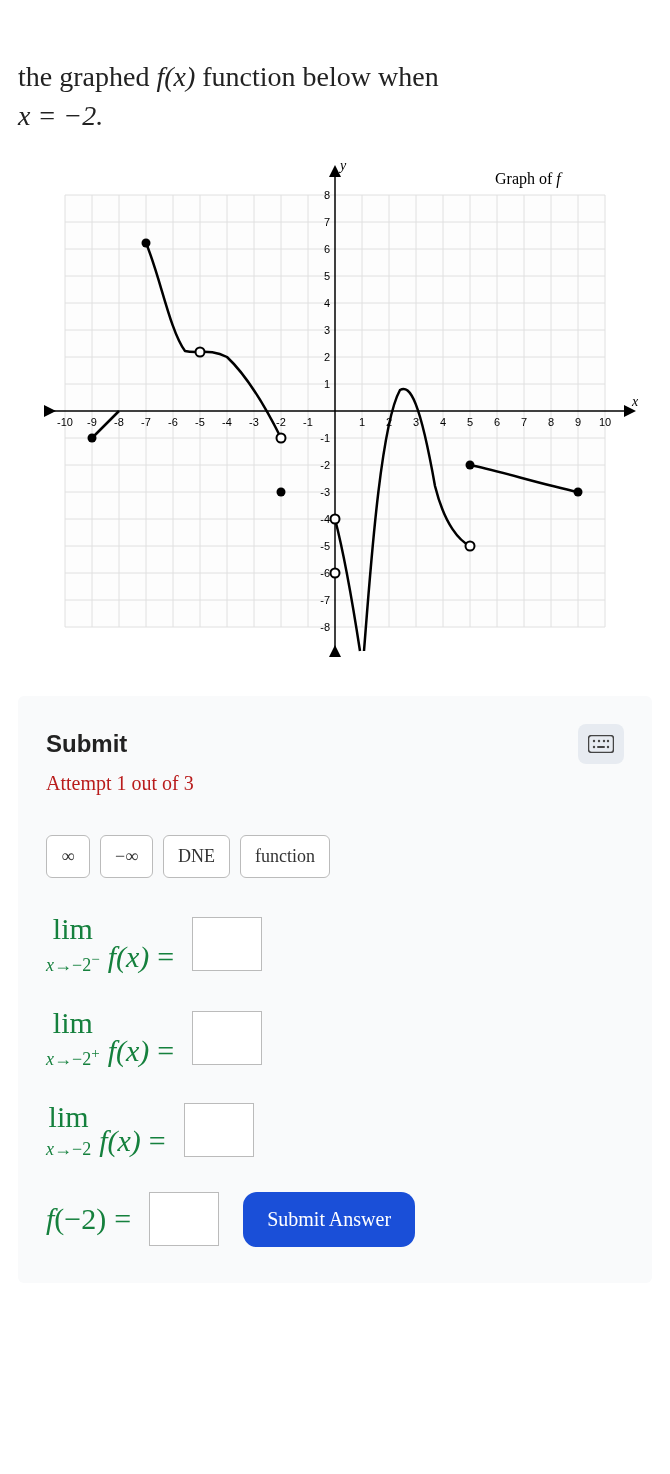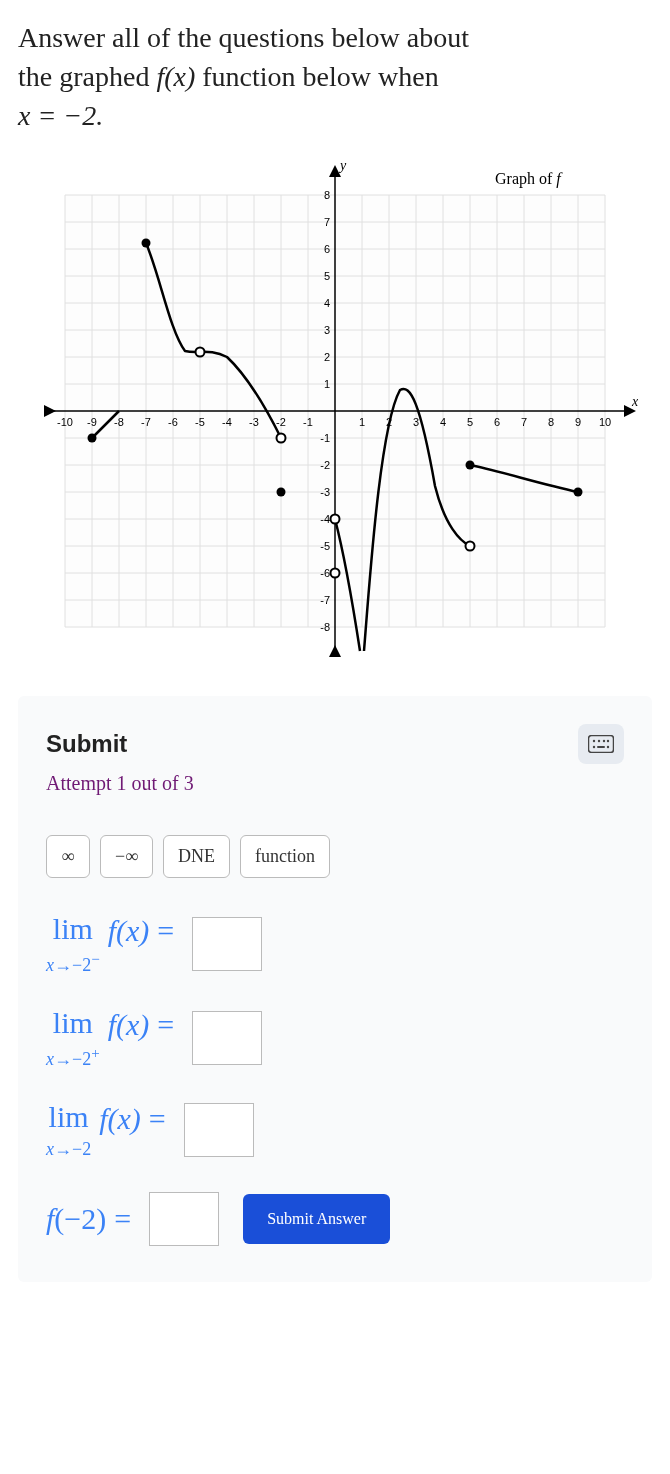--- a/index.html
+++ b/index.html
@@ -34,21 +34,21 @@
     font-weight: 700;
     font-size: 24px;
     color: #222;
     margin: 0 0 8px;
     display: flex;
     justify-content: space-between;
     align-items: center;
   }
   .attempt {
     font-family: Georgia, serif;
-    color: #701a75;
+    color: #b91c1c;
     font-size: 20px;
     margin-bottom: 40px;
   }
   .keypad-btn {
     background: #e7ebf1;
     border-radius: 8px;
     width: 46px;
     height: 40px;
     display: flex;
     align-items: center;
@@ -73,23 +73,23 @@
   }
   .equation-row {
     display: flex;
     align-items: center;
     margin-bottom: 34px;
     gap: 10px;
   }
   .lhs {
     font-size: 30px;
     font-family: 'Times New Roman', serif;
-    color: #3b82f6;
-    display: flex;
-    align-items: flex-start;
+    color: #15803d;
+    display: flex;
+    align-items: flex-end;
   }
   .limit {
     display: inline-flex;
     flex-direction: column;
     align-items: center;
     line-height: 1;
   }
   .limit .top { font-size: 30px; }
   .limit .bottom { font-size: 18px; margin-top: 8px; }
   .fx { font-style: italic; margin-left: 8px; }
@@ -105,32 +105,32 @@
   }
   .submit-row {
     display: flex;
     align-items: center;
     gap: 24px;
   }
   .submit-btn {
     background: #1a4fd8;
     color: #fff;
     border: none;
-    border-radius: 6px;
+    border-radius: 14px;
     padding: 16px 24px;
-    font-size: 16px;
+    font-size: 20px;
     font-family: Georgia, serif;
     cursor: pointer;
   }
 </style>
 </head>
 <body>
 
 <div class="question">
-  <span>Answer all of the questions below about</span><br>
+  <br>
   <span>the graphed </span><span class="math"><span style="font-style:italic">f</span>(<span style="font-style:italic">x</span>)</span><span> function below when</span><br>
   <span class="math"><span style="font-style:italic">x</span> = −2.</span>
 </div>
 
 <div class="graph-wrap">
 <svg width="610" height="510" viewBox="0 0 610 510">
 
   <defs>
     <marker id="arrow" markerWidth="8" markerHeight="8" refX="4" refY="4" orient="auto">
       <path d="M0,0 L8,4 L0,8 Z" fill="#000"></path>

